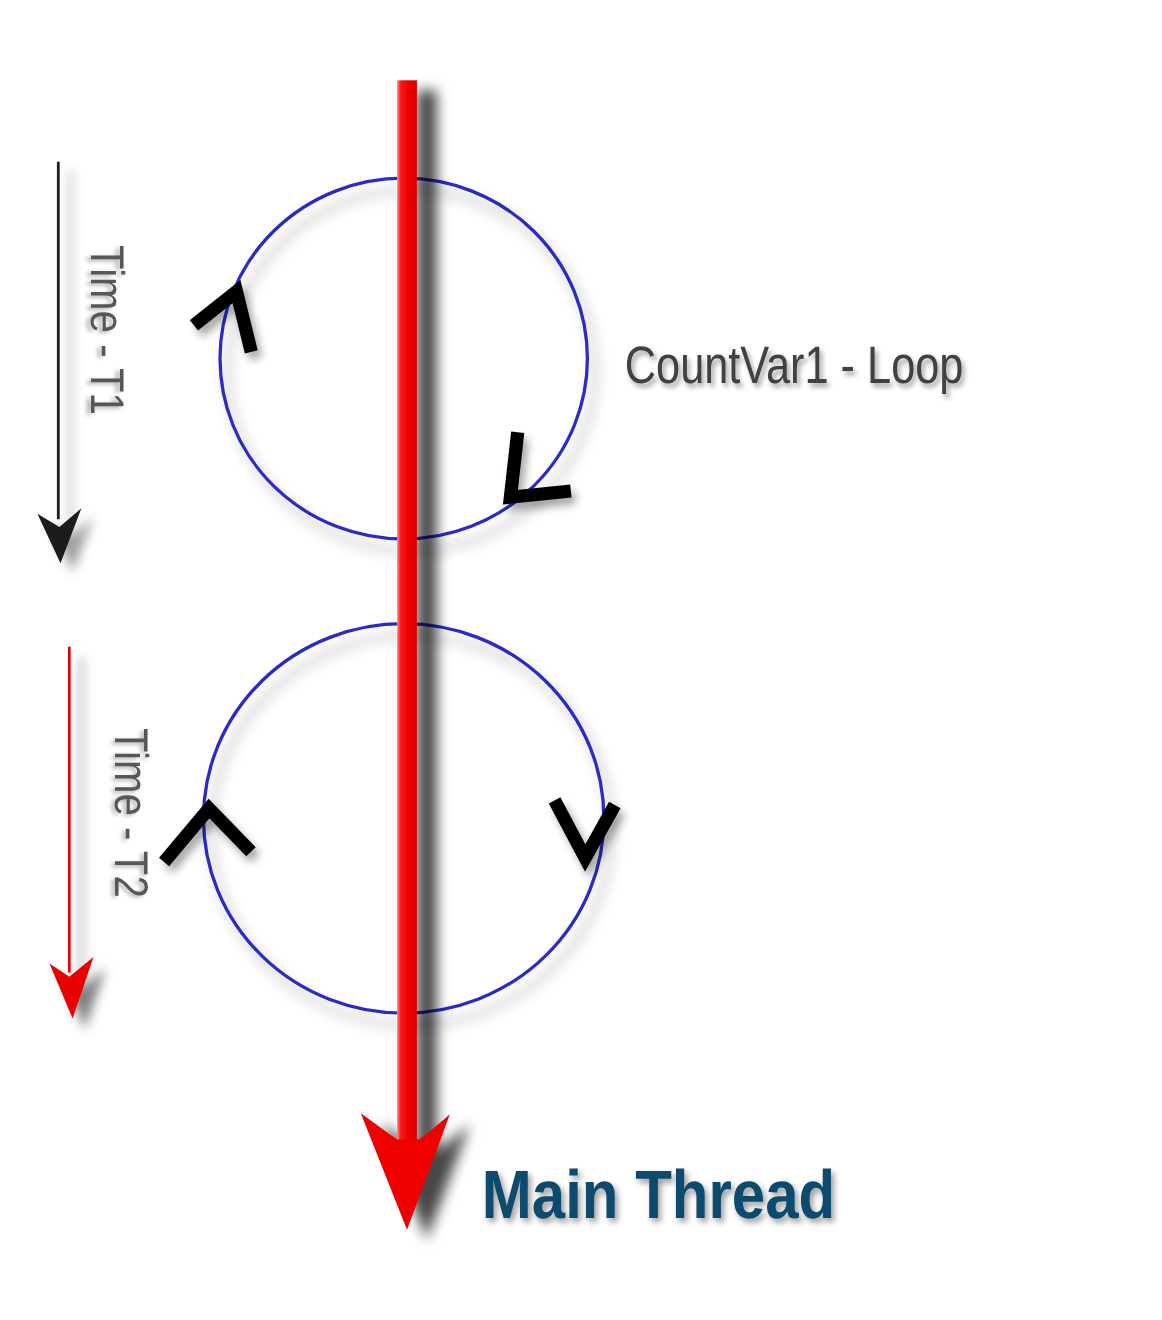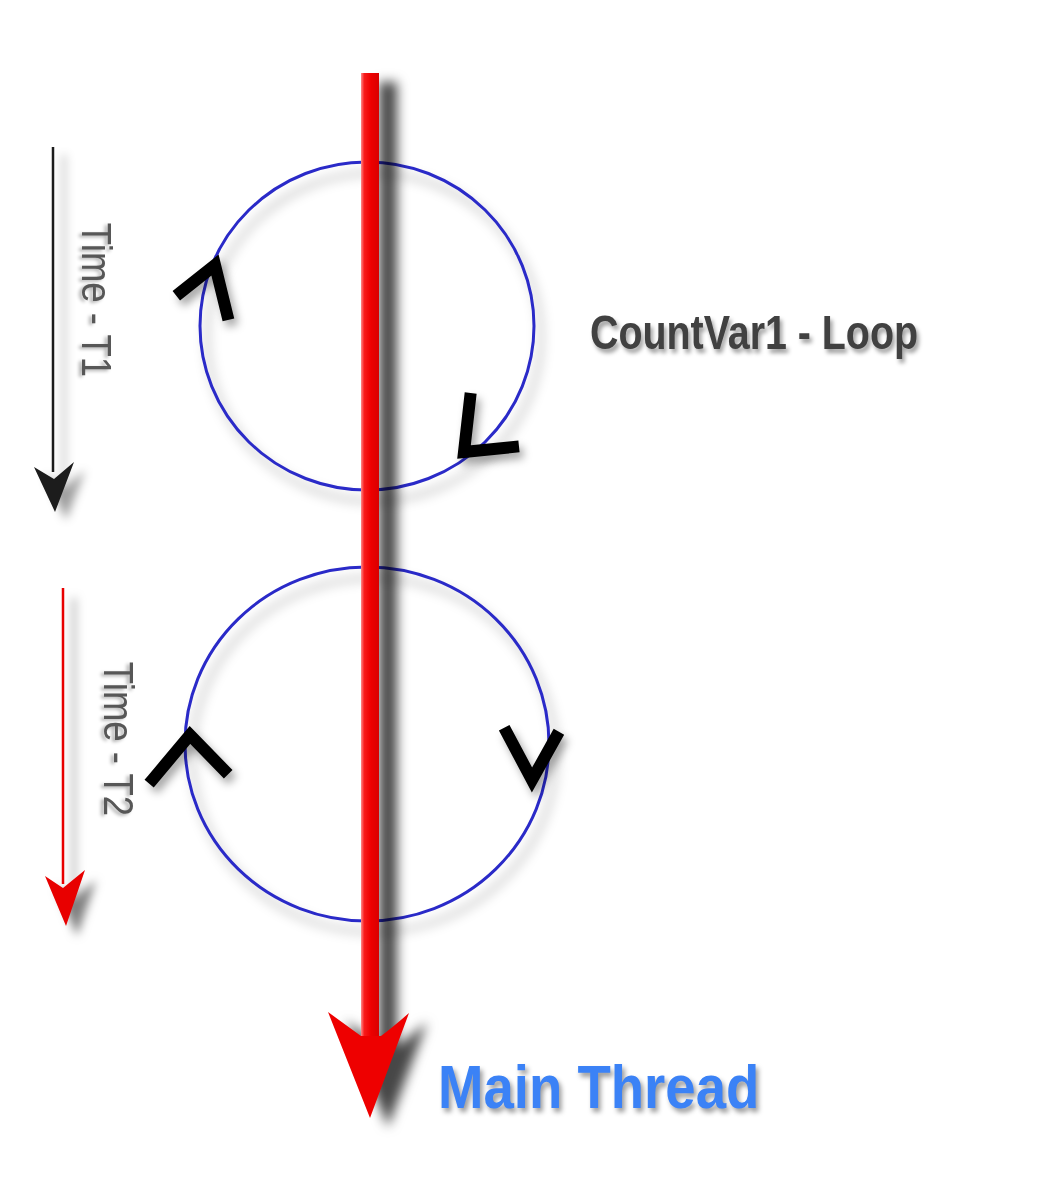--- a/index.html
+++ b/index.html
@@ -38,21 +38,21 @@
   .loop-label > span {
     display: inline-block;
     transform: scaleX(0.82);
     transform-origin: left center;
   }
   .main-label {
     position: absolute;
     font-size: 62px;
     line-height: 1;
     font-weight: bold;
-    color: #3b82f6;
+    color: #0c4a6e;
     white-space: nowrap;
     text-shadow: 3px 4px 6px rgba(0,0,0,0.4);
   }
   .main-label > span {
     display: inline-block;
     transform: scaleX(0.88);
     transform-origin: left center;
   }
   .vlabel {
     position: absolute;
@@ -111,21 +111,21 @@
       <path d="M181,292 L215,265 L227,314"></path>
       <path d="M470,399 L464,452 L513,447"></path>
     </g>
 
     <g class="sh-chev" fill="none" stroke-width="12" stroke-linecap="square" stroke-linejoin="miter" stroke="#000000">
       <path d="M153,779 L190,735 L224,770"></path>
       <path d="M507,733 L532,780 L556,737"></path>
     </g>
   </svg>
 
-  <div class="loop-label" style="left:590px; top:309px;font-weight:bold;">
+  <div class="loop-label" style="left:568px; top:309px;">
     <span>CountVar1 - Loop</span>
   </div>
 
 
   <div class="main-label" style="left:438px; top:1056px;">
     <span>Main Thread</span>
   </div>
 
   <div class="vlabel" style="left:96px; top:300px;">
     <span>Time - T1</span>

